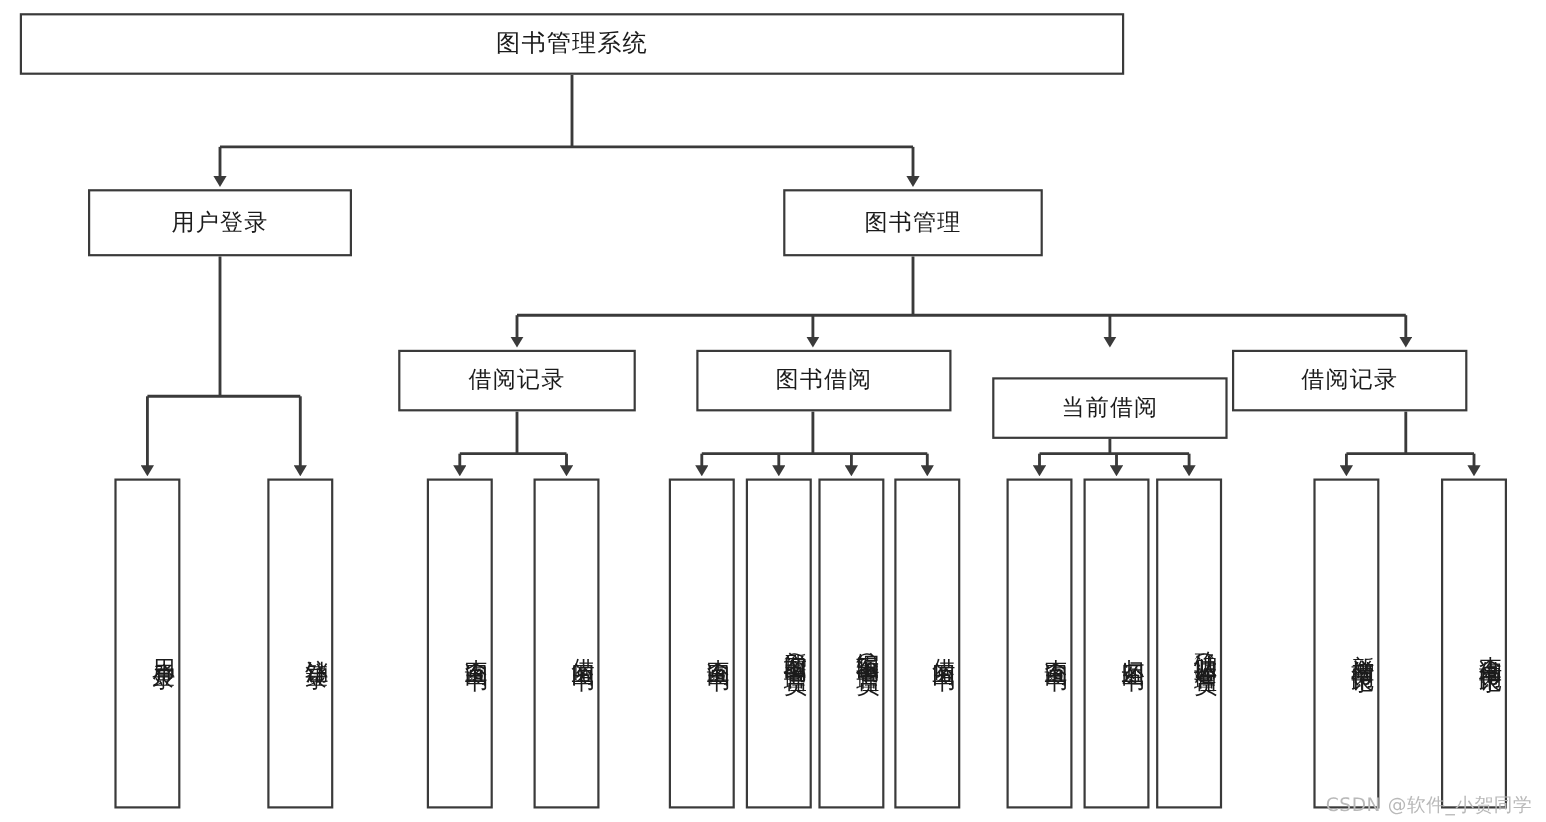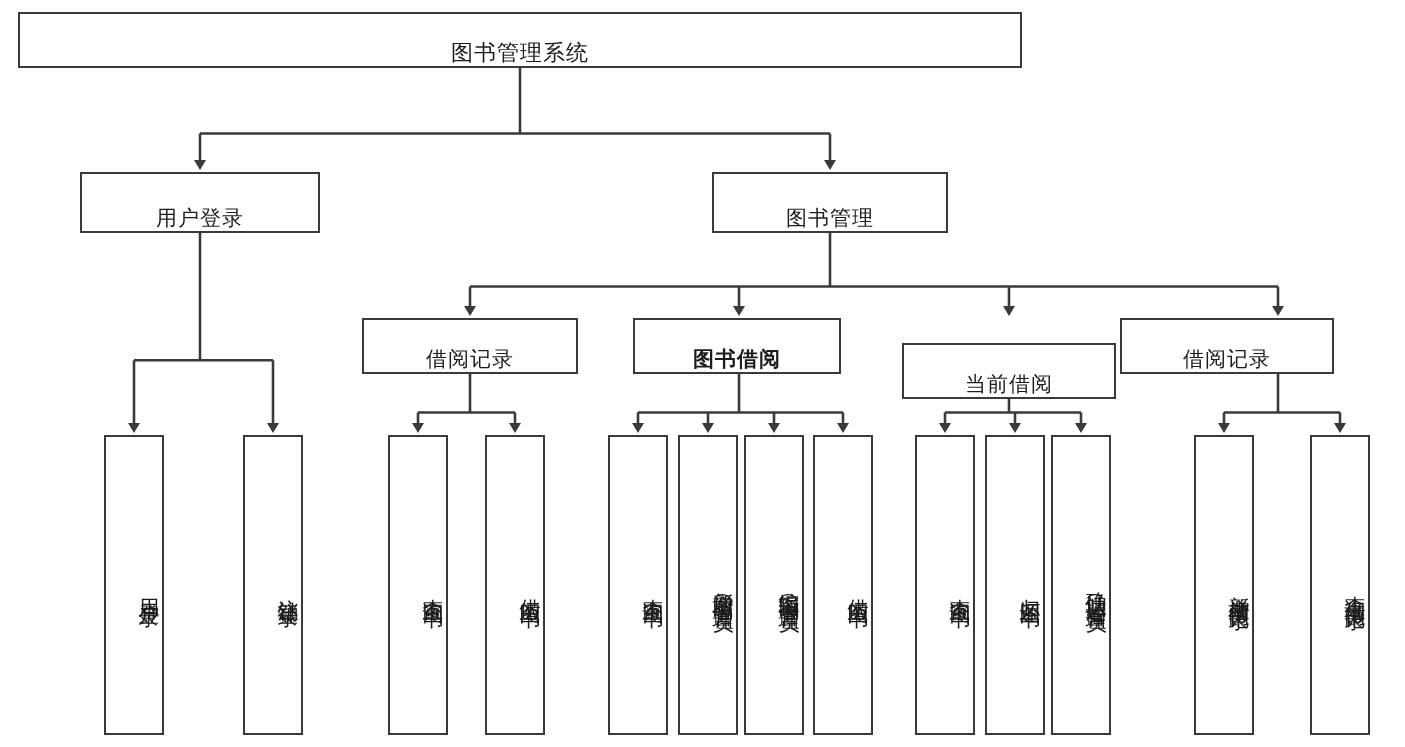--- a/index.html
+++ b/index.html
@@ -24,21 +24,21 @@
     width: 1405px;
     height: 747px;
     pointer-events: none;
   }
   .node {
     position: absolute;
     box-sizing: border-box;
     border: 2px solid #3a3a3a;
     background: #ffffff;
     display: flex;
-    align-items: flex-end;
+    align-items: center;
     justify-content: center;
     color: #1b1b1b;
   }
   .node-h {
     font-size: 21px;
     letter-spacing: 1px;
     line-height: 1.2;
     white-space: nowrap;
   }
   .node-root {
@@ -124,21 +124,21 @@
       </div>
       <div class="node node-h" style="left: 80px; top: 172px; width: 240px; height: 61px;">
         <span>用户登录</span>
       </div>
       <div class="node node-h" style="left: 712px; top: 172px; width: 236px; height: 61px;">
         <span>图书管理</span>
       </div>
       <div class="node node-h" style="left: 362px; top: 318px; width: 216px; height: 56px;">
         <span>借阅记录</span>
       </div>
-      <div class="node node-h" style="left: 633px; top: 318px; width: 208px; height: 56px; font-weight: bold;">
+      <div class="node node-h" style="left: 633px; top: 318px; width: 232px; height: 56px;">
         <span>图书借阅</span>
       </div>
       <div class="node node-h" style="left: 902px; top: 318px; width: 214px; height: 56px; margin-top: 25px;">
         <span>当前借阅</span>
       </div>
       <div class="node node-h" style="left: 1120px; top: 318px; width: 214px; height: 56px;">
         <span>借阅记录</span>
       </div>
       <div class="node node-v" style="left: 104px; top: 435px; width: 60px; height: 300px;">
         <span class="vtext">用户登录</span>
@@ -174,13 +174,14 @@
         <span class="vtext">确认归还（管理员）</span>
       </div>
       <div class="node node-v" style="left: 1194px; top: 435px; width: 60px; height: 300px;">
         <span class="vtext">新增借阅记录</span>
       </div>
       <div class="node node-v" style="left: 1310px; top: 435px; width: 60px; height: 300px;">
         <span class="vtext">查询借阅记录</span>
       </div>
     </div>
 
+  <div class="watermark">CSDN @软件_小贺同学</div>
 </div>
 
 </body></html>

